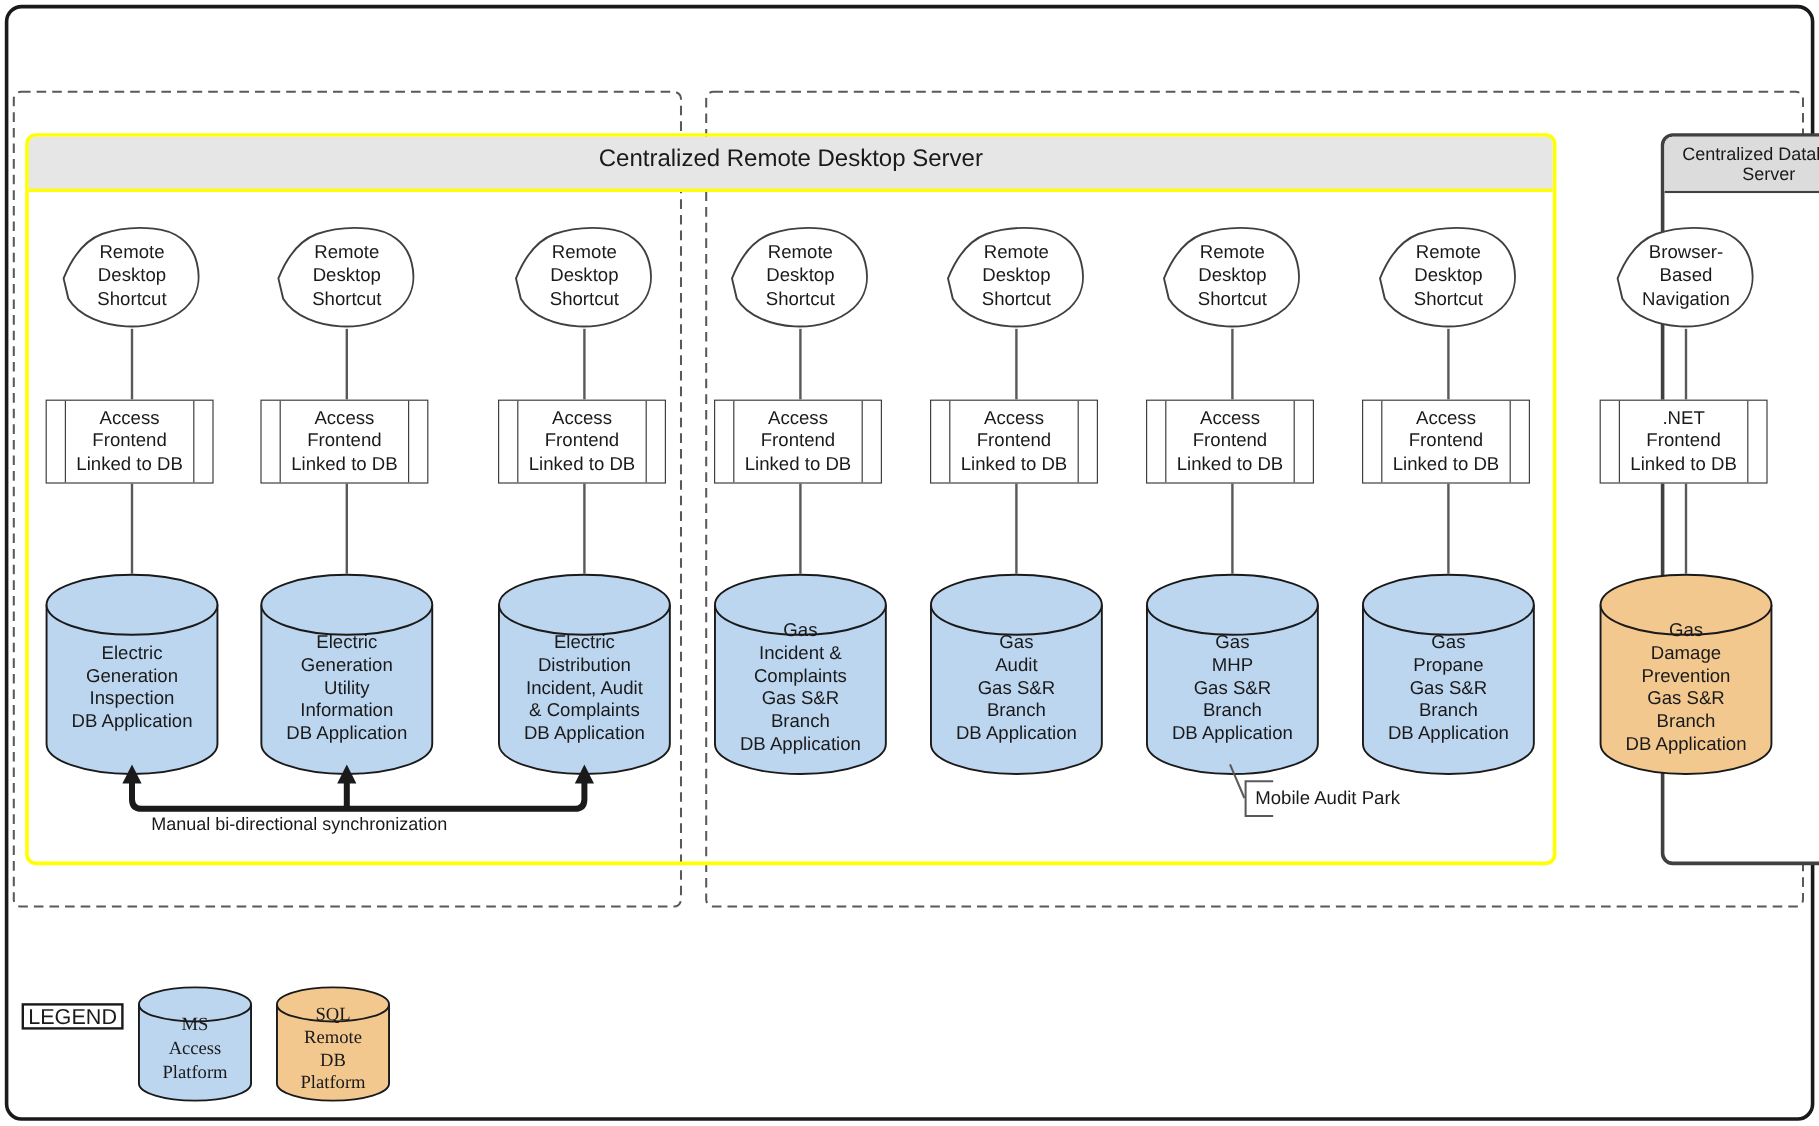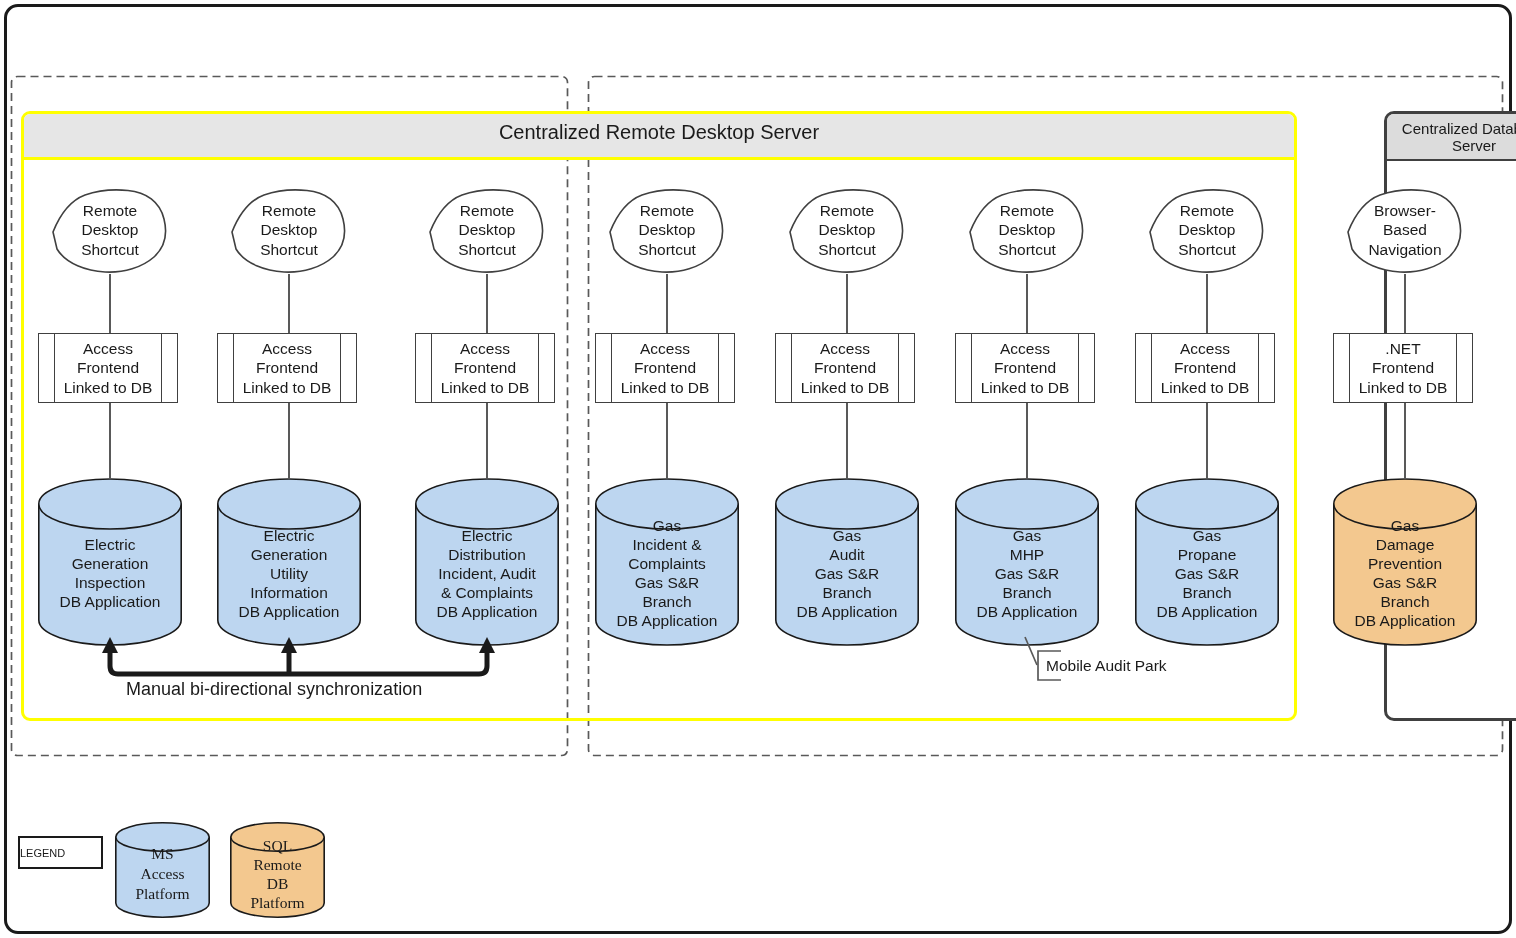--- a/index.html
+++ b/index.html
@@ -33,25 +33,25 @@
   .inner-line.l{left:15px;}
   .inner-line.r{right:15px;}
   .frontend-label{position:absolute;left:16px;right:16px;top:0;bottom:0;display:flex;align-items:center;
                   justify-content:center;text-align:center;font-size:15.5px;line-height:19.5px;}
   .cyl-svg{position:absolute;left:1px;top:292px;}
   .cyl-stroke{stroke:#1a1a1a;stroke-width:1.6;}
   .cyl-label{position:absolute;left:1px;top:322px;width:146px;height:132px;display:flex;align-items:center;
              justify-content:center;text-align:center;font-size:15.5px;line-height:19px;}
   
   #overlay-svg{left:0;top:0;z-index:4;pointer-events:none;}
-  #sync-label{left:126px;top:679px;font-size:18px;z-index:5;}
+  #sync-label{left:126px;top:679px;font-size:15px;z-index:5;}
   #mhp-label{left:1046px;top:657px;font-size:15.5px;z-index:5;}
   
-  #legend-box{left:18px;top:836px;width:85px;height:33px;border:2px solid #1a1a1a;background:#fff;z-index:3;
-              display:flex;align-items:center;justify-content:flex-start;font-size:11px;}
+  #legend-box{left:18px;top:836px;width:85px;height:22px;border:2px solid #1a1a1a;background:#fff;z-index:3;
+              display:flex;align-items:center;justify-content:center;font-size:18px;}
   .legend-cyl{position:absolute;top:821px;width:97px;height:98px;z-index:3;font-family:Liberation Serif, serif;}
   .legend-cyl svg{position:absolute;left:0;top:0;}
   .legend-cyl .lbl{position:absolute;left:0;top:8px;width:97px;height:90px;display:flex;align-items:center;
                    justify-content:center;text-align:center;font-size:15.5px;}
   #legend-cyl-ms{left:114px;}
   #legend-cyl-ms .lbl{line-height:20px;}
   #legend-cyl-sql{left:229px;}
   #legend-cyl-sql .lbl{line-height:19px;}
 </style>
 </head>

